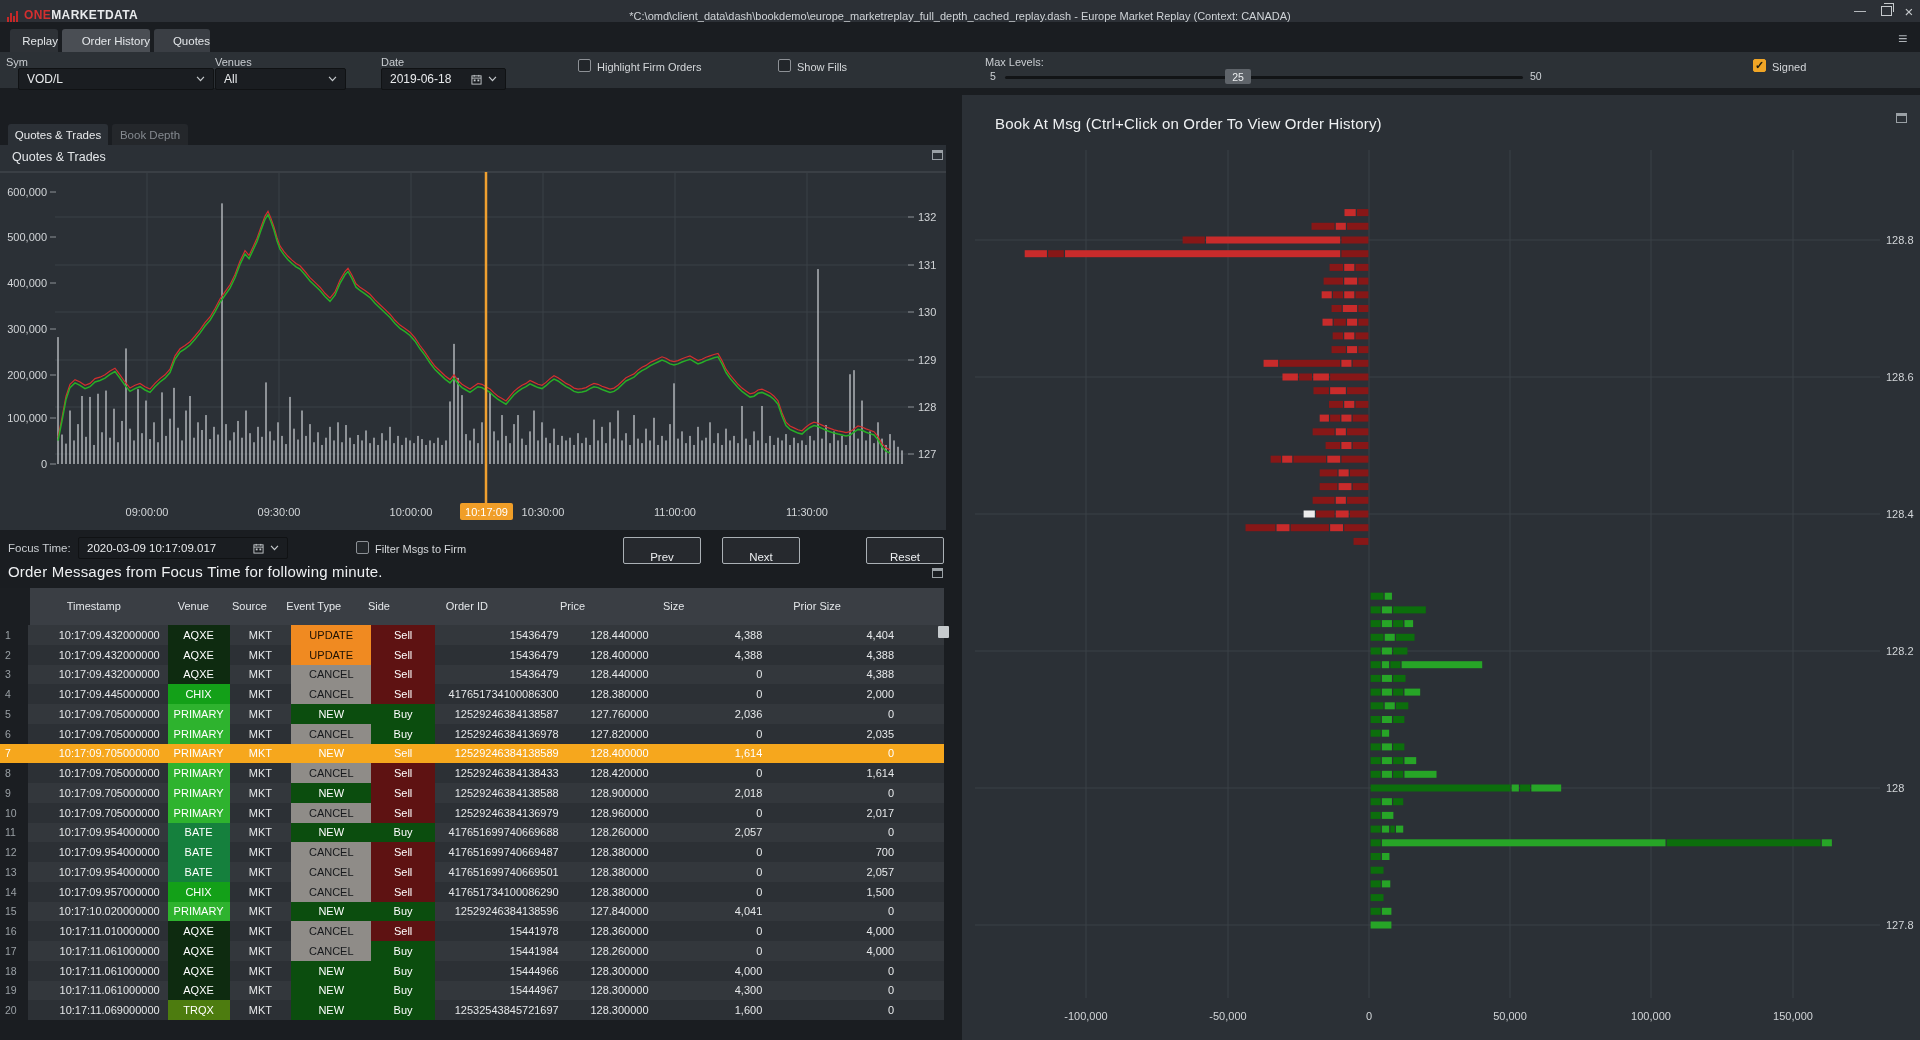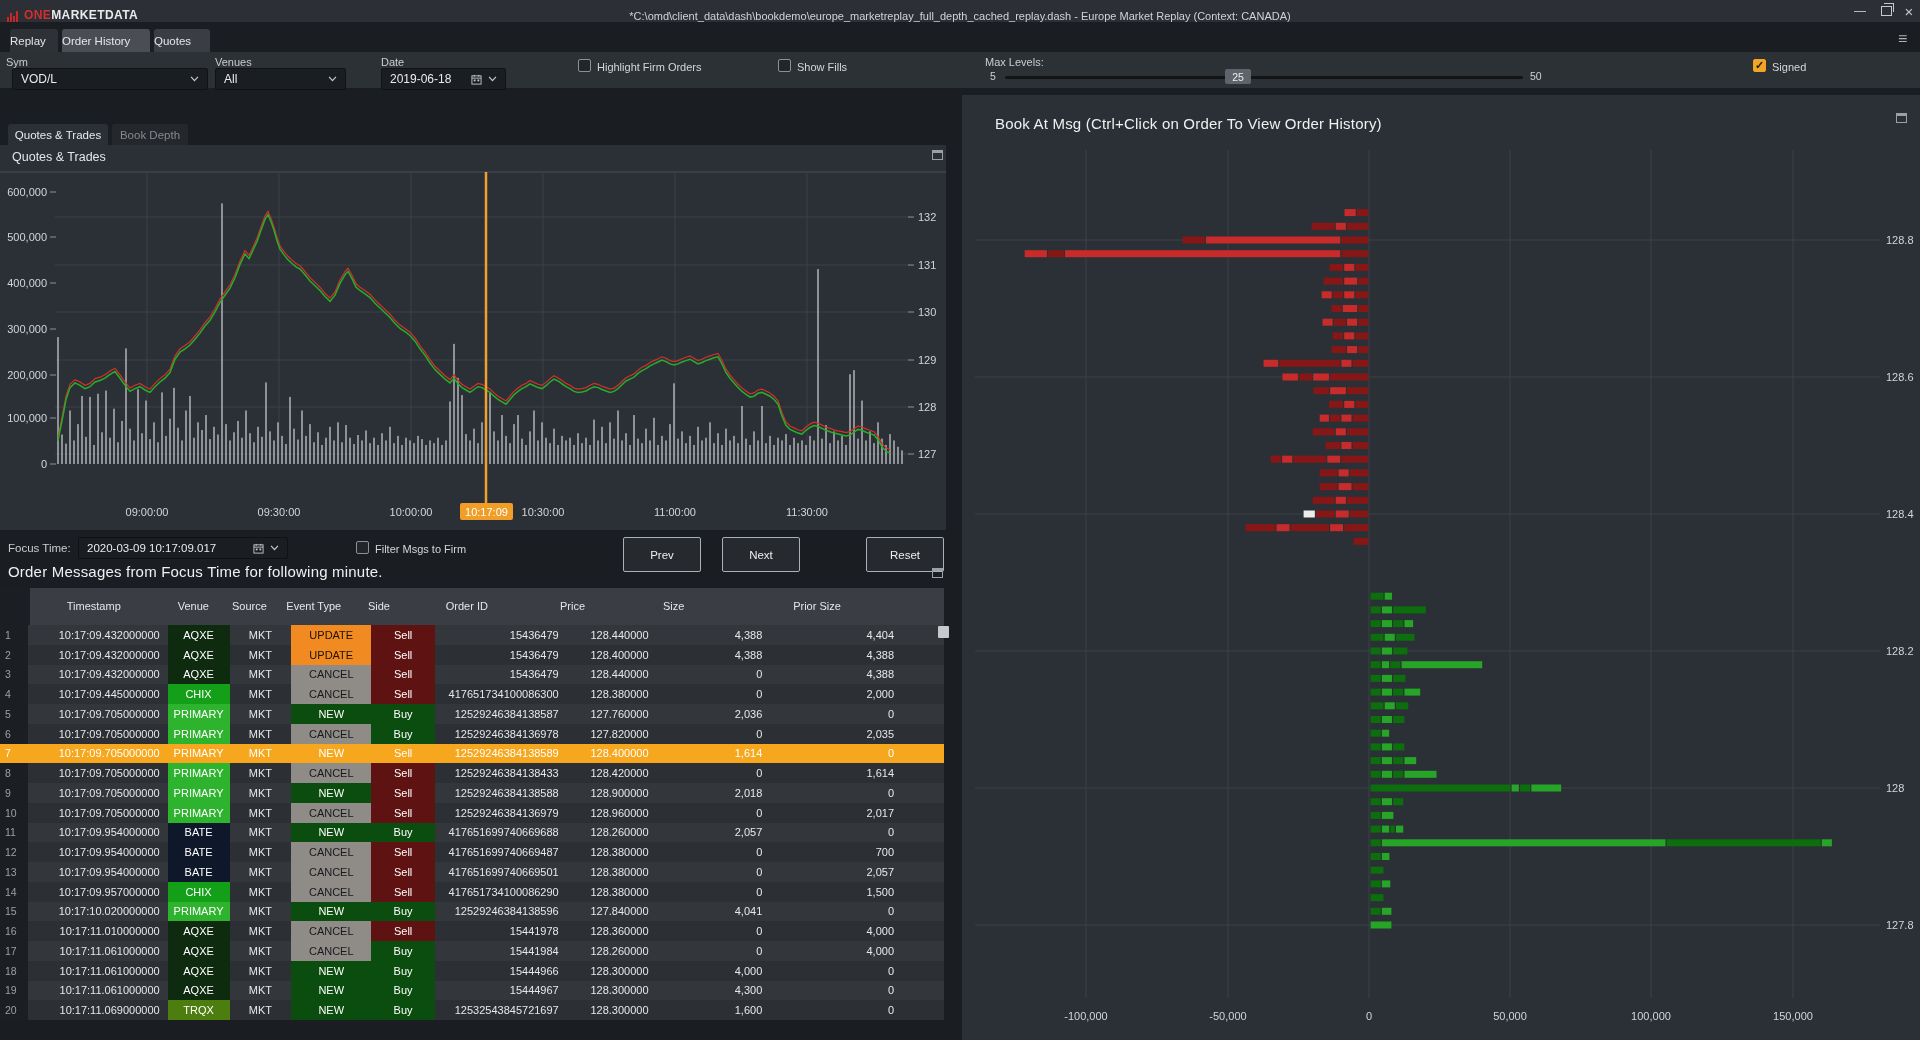--- a/index.html
+++ b/index.html
@@ -10,21 +10,21 @@
   .logo{display:flex;align-items:flex-end;gap:1px;margin-left:7px;height:12px}
   .logo span{width:2px;background:#c62828;display:inline-block}
   .brand{margin-left:6px;font-size:12px;font-weight:700;letter-spacing:.4px}
   .brand .one{color:#d32f2f}
   .brand .rest{color:#e8eaec}
   .win-title{position:absolute;left:50%;transform:translateX(-50%);font-size:11px;color:#cfd3d7;white-space:nowrap}
   .winbtn{position:absolute;top:0;width:22px;height:22px;display:flex;align-items:center;justify-content:center;color:#c6cacd;font-size:12px;cursor:default}
   .restore-box{width:9px;height:8px;border:1px solid #c6cacd;position:relative}
   .restore-box:before{content:"";position:absolute;left:2px;top:-4px;width:9px;height:8px;border:1px solid #c6cacd;border-left:none;border-bottom:none}
   
-  .tab{position:absolute;top:29px;height:23px;border-radius:3px 3px 0 0;font-size:11.5px;display:flex;align-items:center;justify-content:flex-start;color:#e3e6e9;cursor:default}
+  .tab{position:absolute;top:29px;height:23px;border-radius:3px 3px 0 0;font-size:11.5px;display:flex;align-items:center;justify-content:flex-end;color:#e3e6e9;cursor:default}
   .menu-icon{position:absolute;left:1898px;top:30px;font-size:16px;color:#aeb3b8}
   
   .controls-strip{position:absolute;left:0;top:52px;width:1920px;height:36px;background:#2c3136}
   .ctl-label{position:absolute;font-size:11px;color:#c9cdd1}
   .field{position:absolute;height:22px;background:#1a1d21;border:1px solid #101214;border-radius:2px;display:flex;align-items:center;font-size:12px;color:#e9ebed;padding:0 8px;box-sizing:border-box}
   .field .flex{flex:1}
   .chev{width:9px;height:6px;flex:none}
   .cal{width:11px;height:11px;flex:none;margin-right:6px}
   .cb{position:absolute;width:13px;height:13px;border:1px solid #8d9196;background:#22262a;border-radius:2px;box-sizing:border-box}
   .cb.checked{background:#f0a526;border-color:#f0a526;color:#201c10;font-size:11px;font-weight:700;display:flex;align-items:center;justify-content:center;line-height:1}
@@ -32,21 +32,21 @@
   .slider-track{position:absolute;height:3px;background:#121416;border-radius:2px}
   .slider-handle{position:absolute;width:26px;height:15px;background:#5f646a;border-radius:2px;color:#eceef0;font-size:10.5px;display:flex;align-items:center;justify-content:center}
   .slider-end{position:absolute;font-size:10.5px;color:#cfd3d7}
   
   .subtab{position:absolute;top:124px;height:21px;border-radius:3px 3px 0 0;font-size:11.5px;display:flex;align-items:center;justify-content:center}
   .panel{position:absolute;background:#2b3036}
   .panel-title{position:absolute;font-size:12.5px;color:#e3e6e9}
   .pop-icon{position:absolute;width:11px;height:10px;border:1px solid #9aa0a5;box-sizing:border-box}
   .pop-icon:before{content:"";position:absolute;left:0;top:0;right:0;height:2px;background:#9aa0a5}
   .focus-badge{position:absolute;background:#f09e28;color:#fff;font-size:11px;display:flex;align-items:center;justify-content:center;border-radius:2px}
-  .btn{position:absolute;height:35px;background:#26292e;border:1px solid #aab0b5;border-radius:2px;color:#eceef0;font-size:11.5px;display:flex;align-items:center;justify-content:center;box-sizing:border-box}
+  .btn{position:absolute;height:27px;background:#26292e;border:1px solid #aab0b5;border-radius:2px;color:#eceef0;font-size:11.5px;display:flex;align-items:flex-end;justify-content:center;box-sizing:border-box}
   .section-heading{position:absolute;font-size:15px;color:#eef0f2;letter-spacing:.2px}
   .right-title{position:absolute;font-size:15px;color:#eef0f2;letter-spacing:.2px}
   
   .otable{position:absolute;left:0;top:588px;width:944px;font-size:11px}
   .thead{display:flex;background:#3a3e44;color:#e3e6e9;height:37px;align-items:center;text-align:center}
   .thead .hc{display:flex;align-items:center;justify-content:center;height:100%;line-height:1.15}
   .trow{display:flex;height:19.75px;align-items:stretch;color:#e6e8ea}
   .trow:nth-child(odd){background:#33373c}
   .trow:nth-child(even){background:#2c3035}
   .tc{display:flex;align-items:center;box-sizing:border-box;overflow:hidden;white-space:nowrap}
@@ -56,21 +56,21 @@
   .c3{width:62px;justify-content:center}
   .c4{width:80px;justify-content:center}
   .c5{width:64px;justify-content:center}
   .c6{width:130px;justify-content:flex-end;padding-right:6px}
   .c7{width:90px;justify-content:flex-end;padding-right:6px}
   .c8{width:120px;justify-content:flex-end;padding-right:12px}
   .c9{width:170px;justify-content:flex-end;padding-right:50px}
   .v-AQXE{background:#0e2b10;color:#fff}
   .v-CHIX{background:#13a018;color:#fff}
   .v-PRIMARY{background:#2eb32e;color:#fff}
-  .v-BATE{background:#0f172a;color:#fff}
+  .v-BATE{background:#15803d;color:#fff}
   .v-TRQX{background:#4d7c0f;color:#fff}
   .e-UPDATE{background:#f08a21;color:#1d1205}
   .e-CANCEL{background:#8f8c88;color:#17191c}
   .e-NEW{background:#0b4d0e;color:#fff}
   .s-Sell{background:#5e1212;color:#fff}
   .s-Buy{background:#0b4d0e;color:#fff}
   .trow.selected,.trow.selected .tc{background:#f6a71d !important;color:#fff}
   .scroll-thumb{position:absolute;left:938px;top:626px;width:11px;height:12px;background:#c6cacd;border-radius:1px}
   svg text{font-family:"Liberation Sans",sans-serif}
 </style>
@@ -108,21 +108,21 @@
 <div class="tab" style="left:154px;width:56px;background:#3a3e44">
     <span>Quotes</span>
   </div>
 
 <div class="controls-strip">
   <div class="ctl-label" style="left:6px;top:4px">Sym</div>
   <div class="ctl-label" style="left:215px;top:4px">Venues</div>
   <div class="ctl-label" style="left:381px;top:4px">Date</div>
   <div class="ctl-label" style="left:985px;top:4px">Max Levels:</div>
 </div>
-<div class="field" style="left:12px;top:68px;width:196px">
+<div class="field" style="left:18px;top:68px;width:196px">
   <span class="flex">VOD/L</span>
   <svg class="chev" viewBox="0 0 10 7">
       <path d="M1 1 L5 5.5 L9 1" fill="none" stroke="#c6cacd" stroke-width="1.4"></path>
     </svg>
 </div>
 <div class="field" style="left:215px;top:68px;width:131px">
   <span class="flex">All</span>
   <svg class="chev" viewBox="0 0 10 7">
       <path d="M1 1 L5 5.5 L9 1" fill="none" stroke="#c6cacd" stroke-width="1.4"></path>
     </svg>

